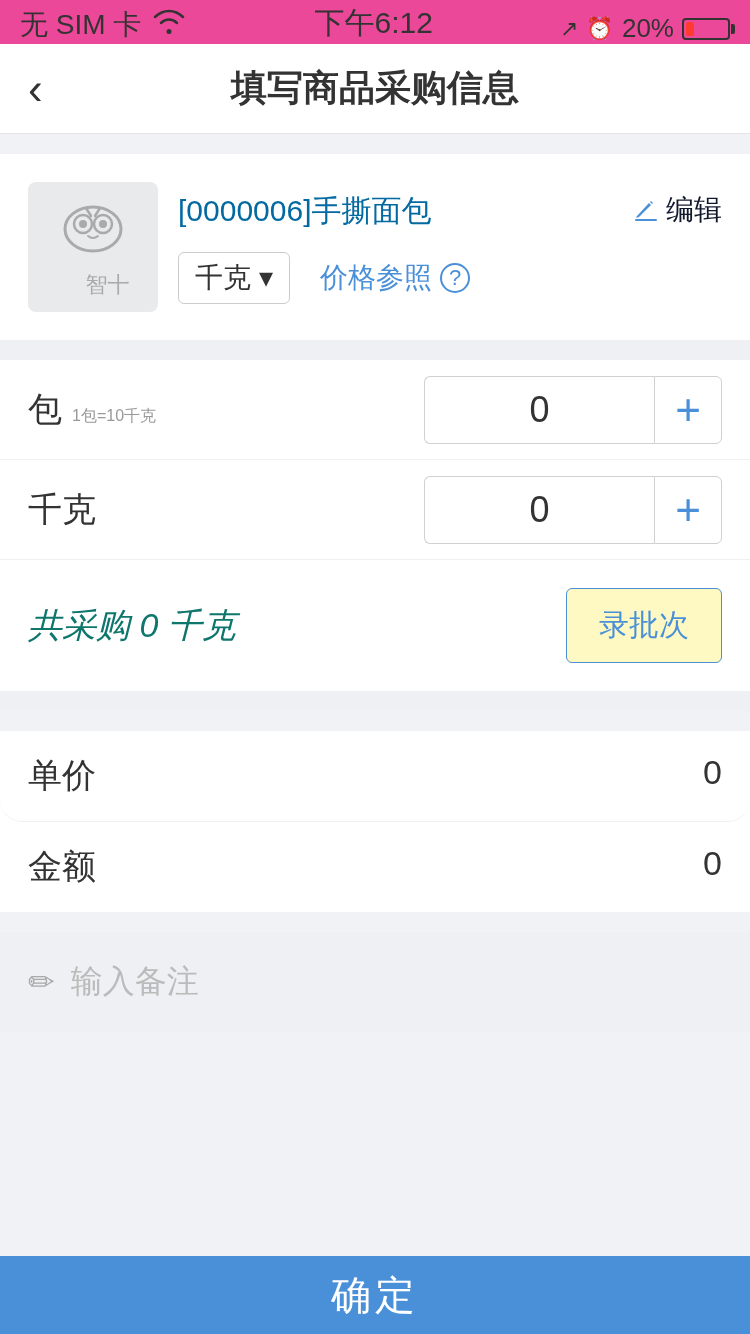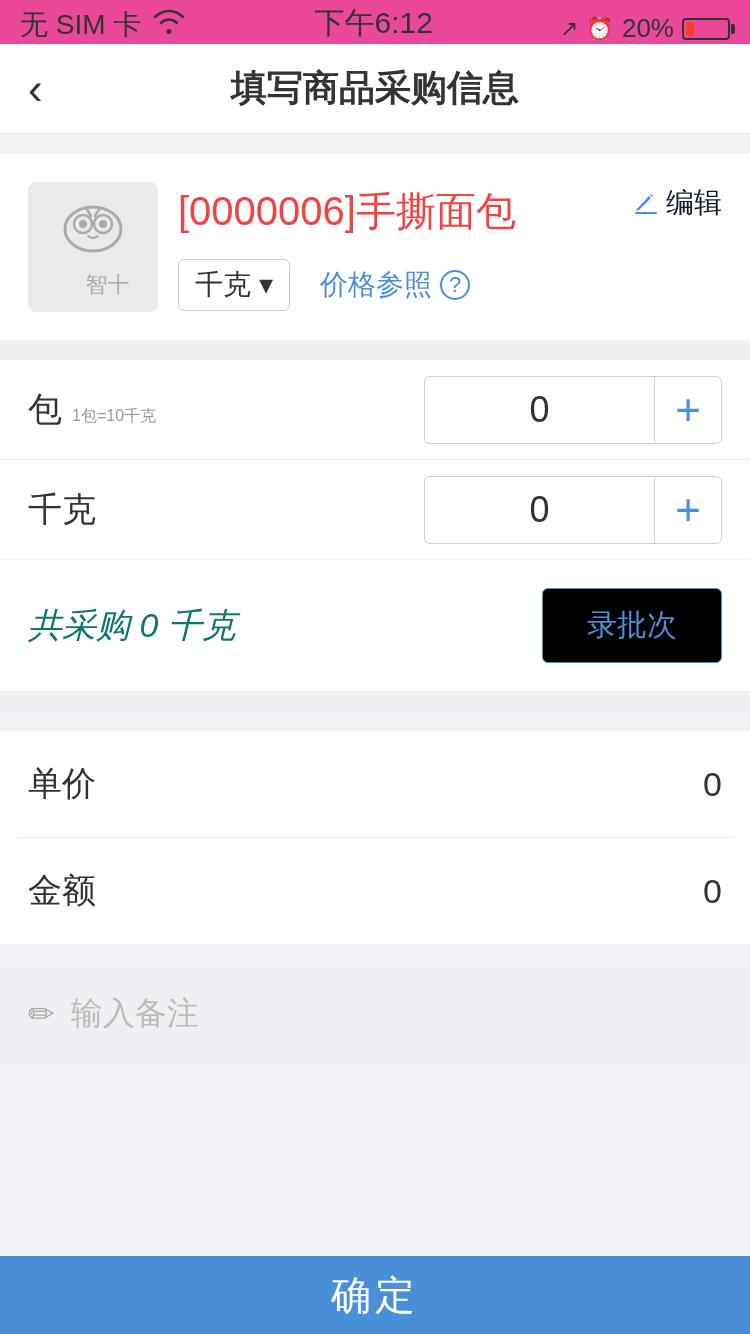--- a/index.html
+++ b/index.html
@@ -94,22 +94,22 @@
     }
     .product-info {
       flex: 1;
     }
     .product-header {
       display: flex;
       justify-content: space-between;
       align-items: flex-start;
     }
     .product-name {
-      font-size: 40px;
-      color: #ef4444;
+      font-size: 30px;
+      color: #0369a1;
       font-weight: 500;
     }
     .product-edit {
       font-size: 28px;
       color: #0f172a;
       display: flex;
       align-items: center;
       gap: 6px;
       cursor: pointer;
       white-space: nowrap;
@@ -213,38 +213,37 @@
       padding: 28px 28px;
       background: #fff;
     }
     .summary-text {
       font-size: 34px;
       color: #0f766e;
       font-style: italic;
     }
     .batch-btn {
       border: 1px solid #4a90d9;
-      background: #000000;
+      background: #fef9c3;
       color: #4a90d9;
       font-size: 30px;
-      padding: 16px 44px;
+      padding: 16px 32px;
       border-radius: 6px;
       cursor: pointer;
     }
 
     
     .price-section {
       background: #fff;
       margin-top: 20px;
     }
     .price-row {
       display: flex;
-      align-items: center;
-      justify-content: space-between;
-      padding: 30px 28px;
+      justify-content: space-between;
+      padding: 22px 28px;
       border-bottom: 1px solid #f0f0f0;
       border-radius: 22px;
     }
     .price-row:last-child {
       border-bottom: none;
     }
     .price-label {
       font-size: 34px;
       color: #333;
     }

